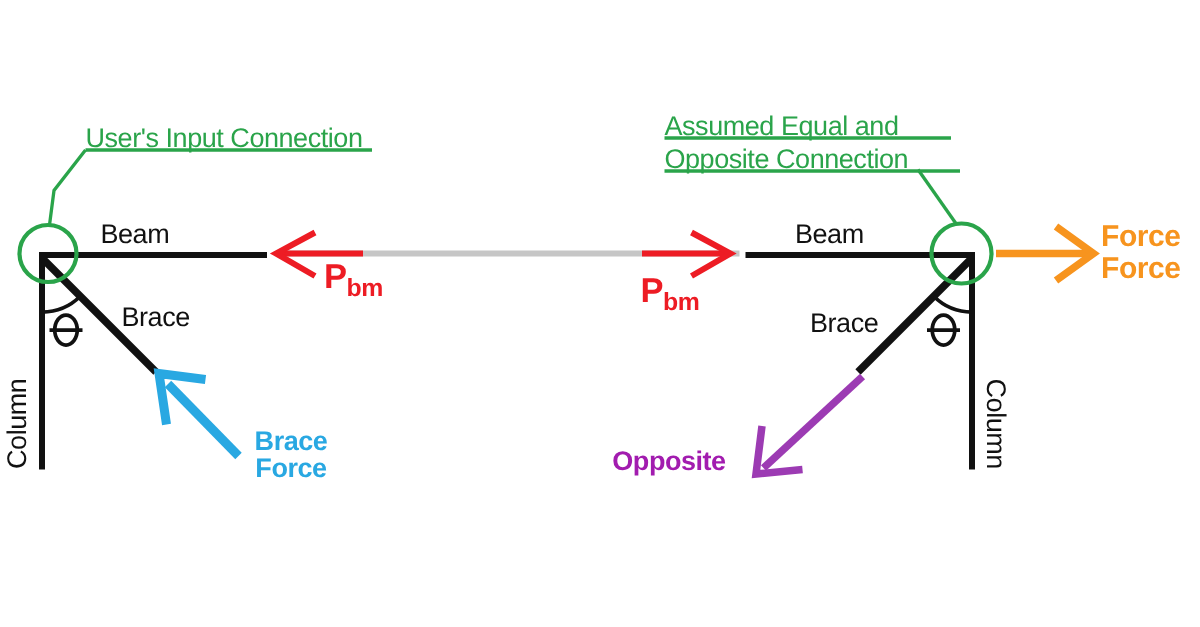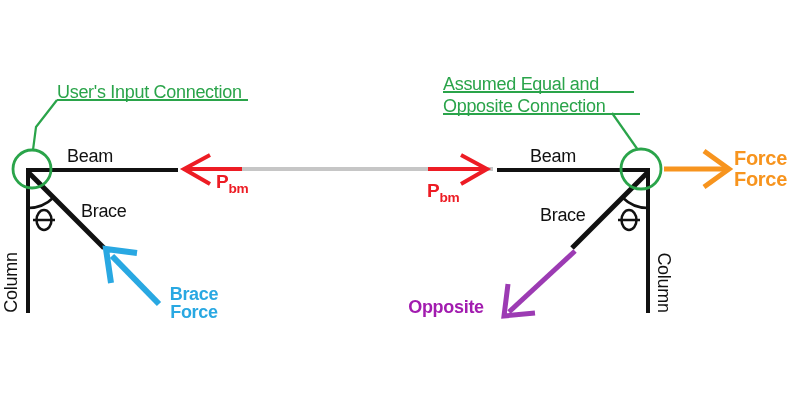--- a/index.html
+++ b/index.html
@@ -7,21 +7,21 @@
     position:relative;
     width:800px;height:402px;
     background:#ffffff;
     font-family:"Liberation Sans", sans-serif;
     overflow:hidden;
   }
   #shape-layer{position:absolute;left:0;top:0;}
   .lbl{position:absolute;white-space:pre;letter-spacing:-0.3px;}
   .struct{font-size:18px;color:#111111;}
   .c-green{font-size:18px;color:#2aa44a;}
-  .c-red{font-size:19px;font-weight:bold;color:#ed1c24;}
+  .c-red{font-size:23px;font-weight:bold;color:#ed1c24;}
   .c-red sub{font-size:0.72em;font-weight:bold;}
   .c-orange{font-size:20px;font-weight:bold;color:#f7941e;line-height:21px;}
   .c-blue{font-size:18px;font-weight:bold;color:#29a8e2;line-height:18px;text-align:center;}
   .c-purple{font-size:18px;font-weight:bold;color:#a21caf;line-height:17.5px;text-align:center;}
   .rot-left{transform:rotate(-90deg);}
   .rot-right{transform:rotate(90deg);}
   .rot-left,.rot-right{width:65px;text-align:center;}
 </style>
 </head>
 <body>

